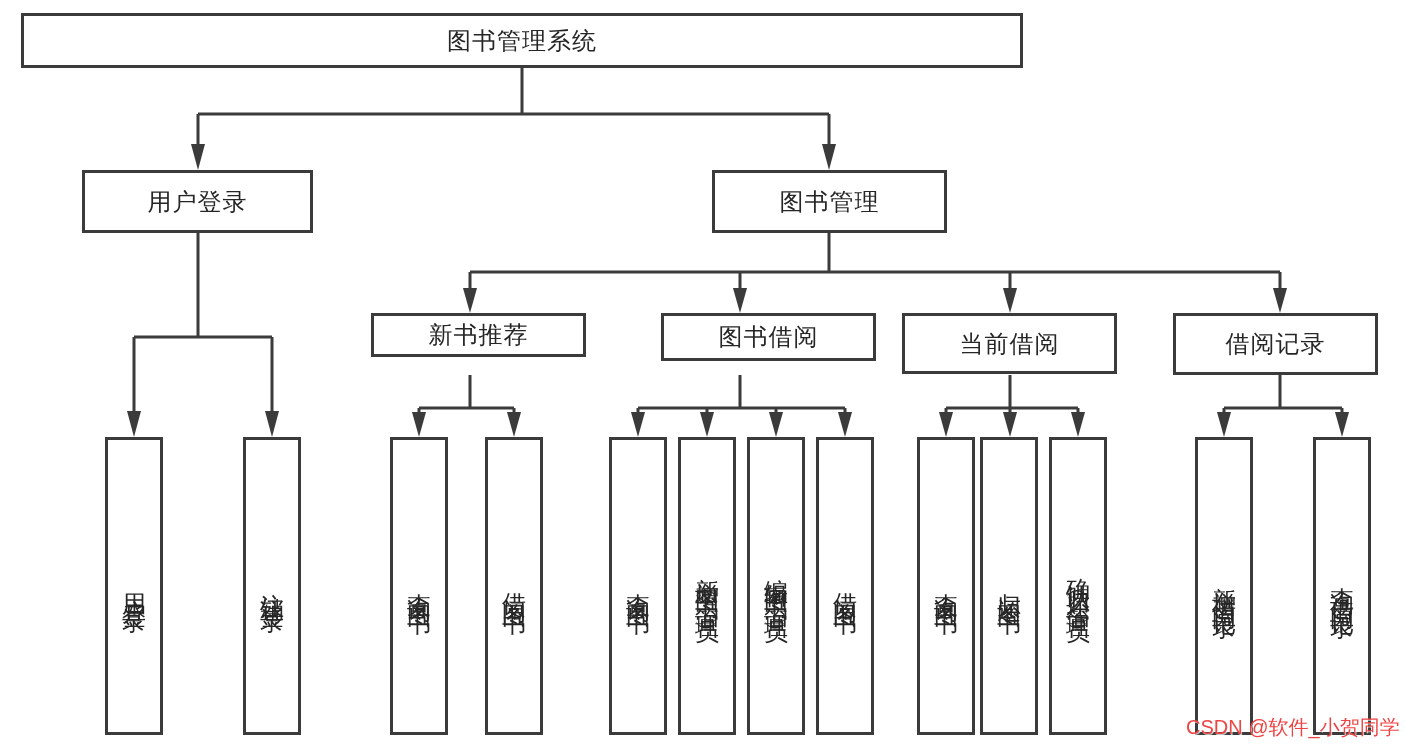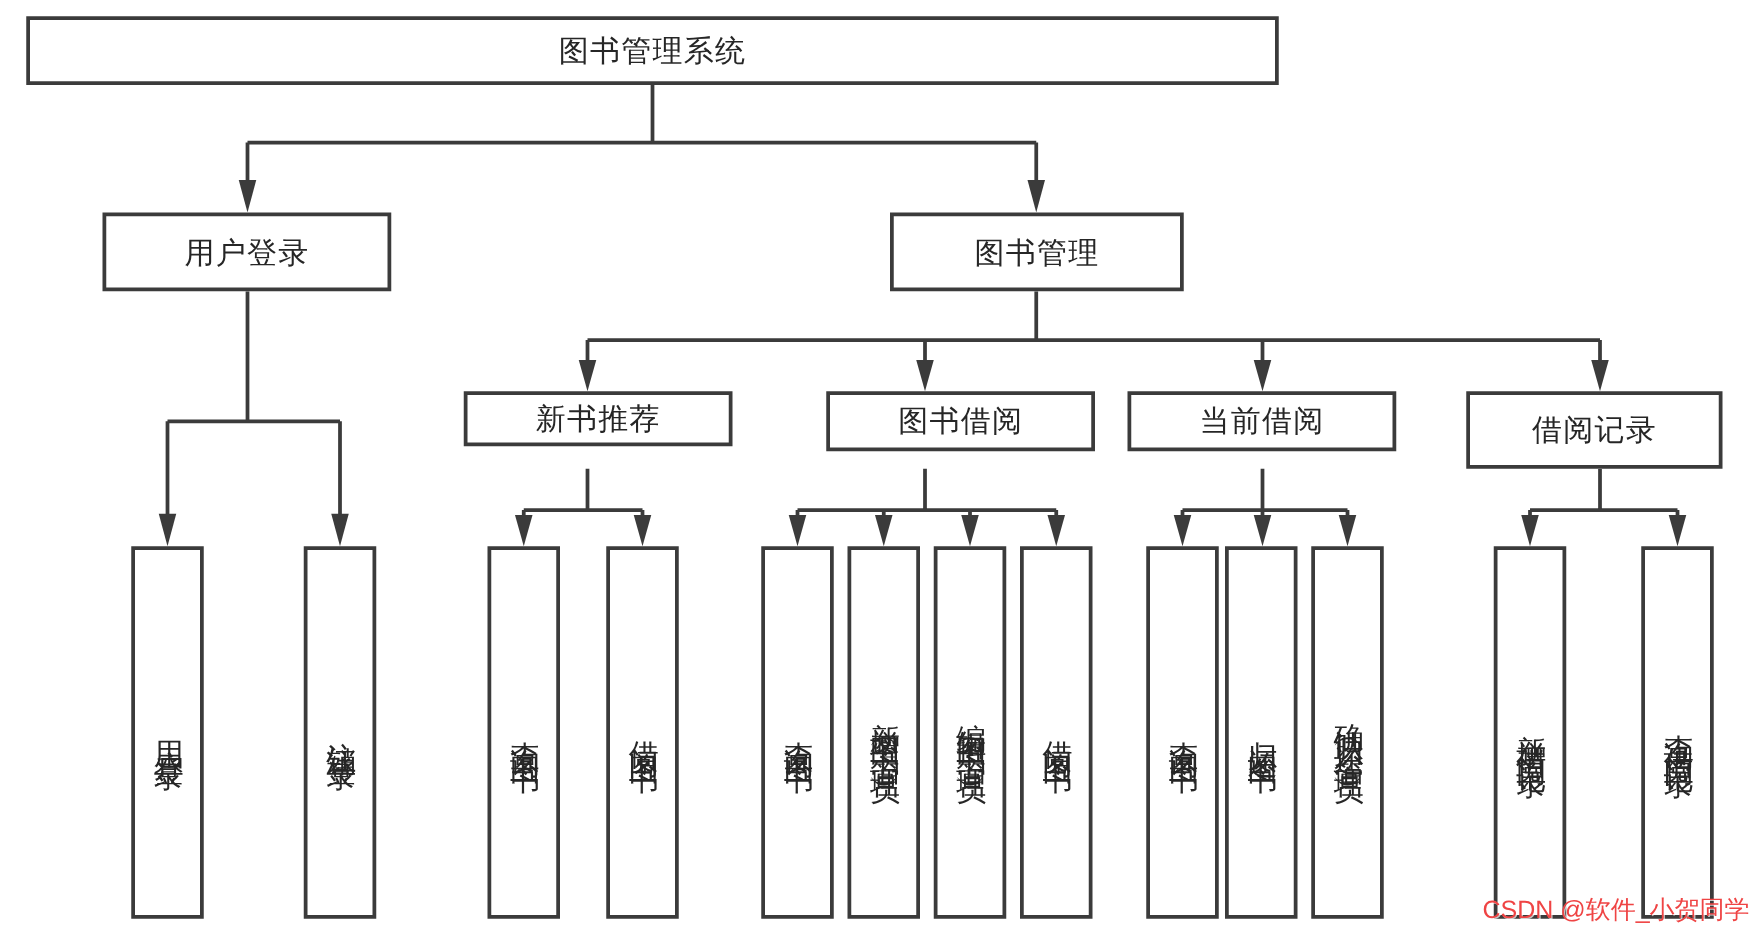--- a/index.html
+++ b/index.html
@@ -96,21 +96,21 @@
     </g>
   </svg>
 
   <div class="box" style="left:21px;top:13px;width:1002px;height:55px;">图书管理系统</div>
 
   <div class="box" style="left:82px;top:170px;width:231px;height:63px;">用户登录</div>
   <div class="box" style="left:712px;top:170px;width:235px;height:63px;text-align:center;">图书管理</div>
 
   <div class="box" style="left:371px;top:313px;width:215px;height:44px;">新书推荐</div>
   <div class="box" style="left:633px;top:313px;width:215px;height:48px;margin-left:28px;">图书借阅</div>
-  <div class="box" style="left:902px;top:313px;width:215px;height:48px;font-family:Liberation Serif, serif;">当前借阅</div>
+  <div class="box" style="left:902px;top:313px;width:215px;height:61px;font-family:Liberation Serif, serif;">当前借阅</div>
   <div class="box" style="left:1173px;top:313px;width:205px;height:62px;">借阅记录</div>
 
   <div class="box leaf" style="left:105px;top:437px;width:58px;height:298px;">用户登录</div>
   <div class="box leaf" style="left:243px;top:437px;width:58px;height:298px;">注销登录</div>
 
   <div class="box leaf" style="left:390px;top:437px;width:58px;height:298px;">查询图书</div>
   <div class="box leaf" style="left:485px;top:437px;width:58px;height:298px;">借阅图书</div>
 
   <div class="box leaf" style="left:609px;top:437px;width:58px;height:298px;">查询图书</div>
   <div class="box leaf" style="left:678px;top:437px;width:58px;height:298px;">新增图书（管理员）</div>

